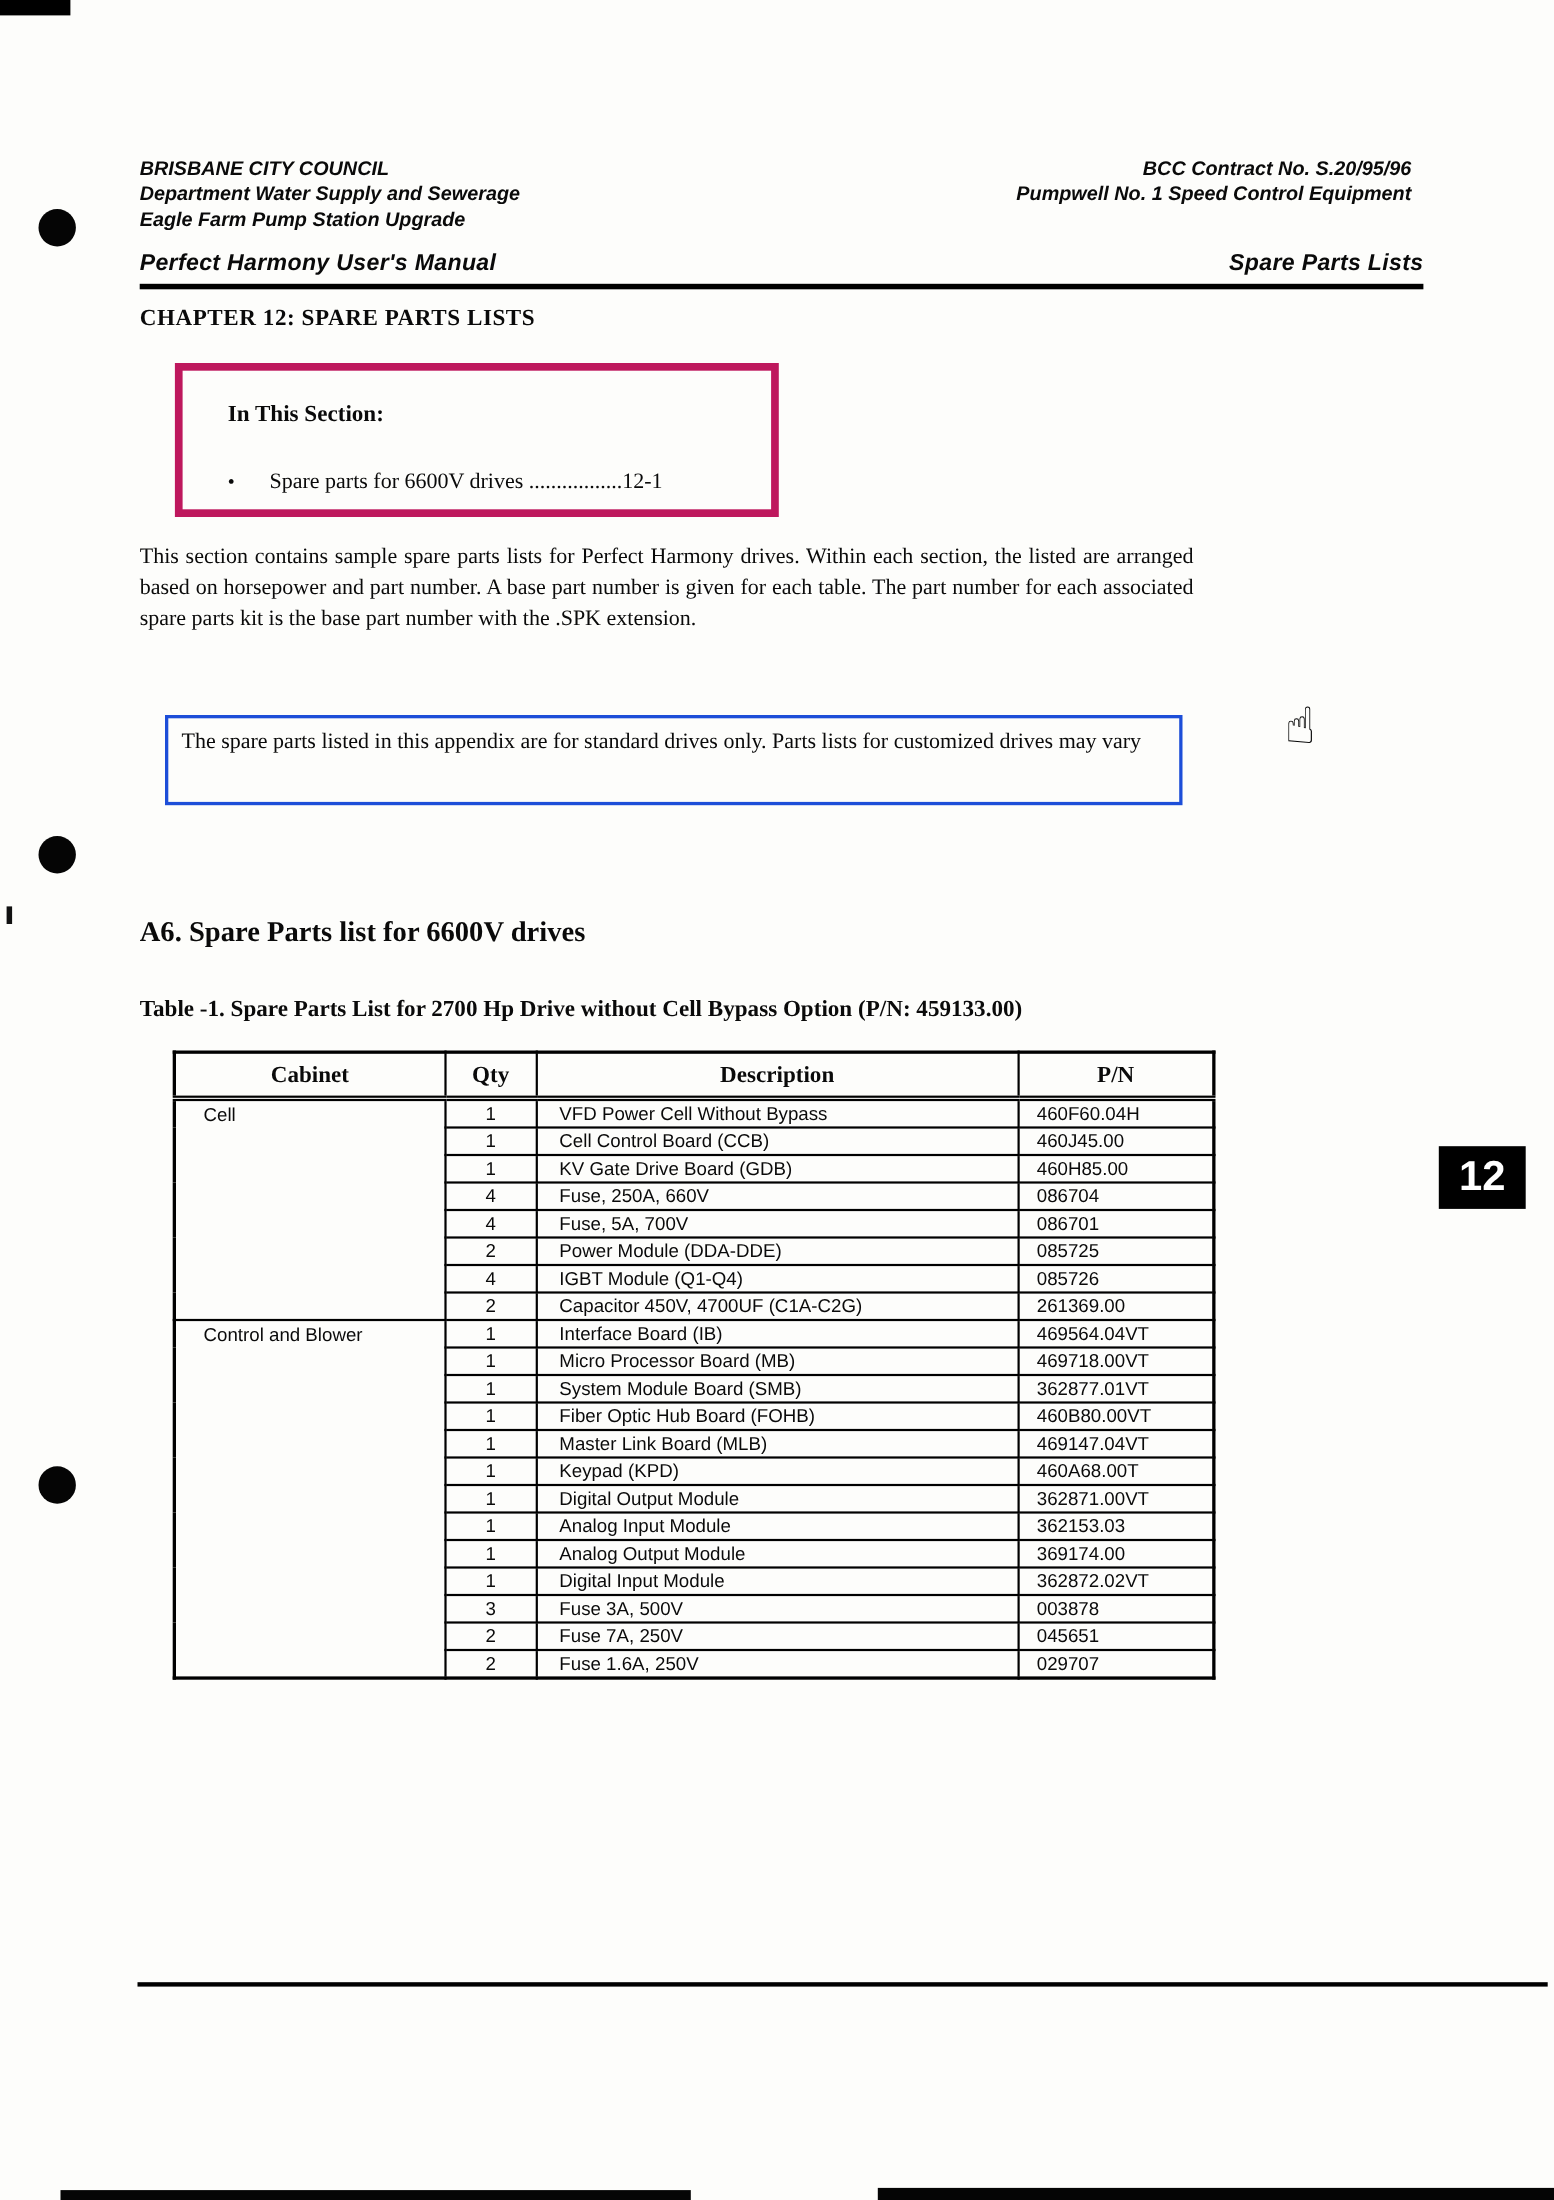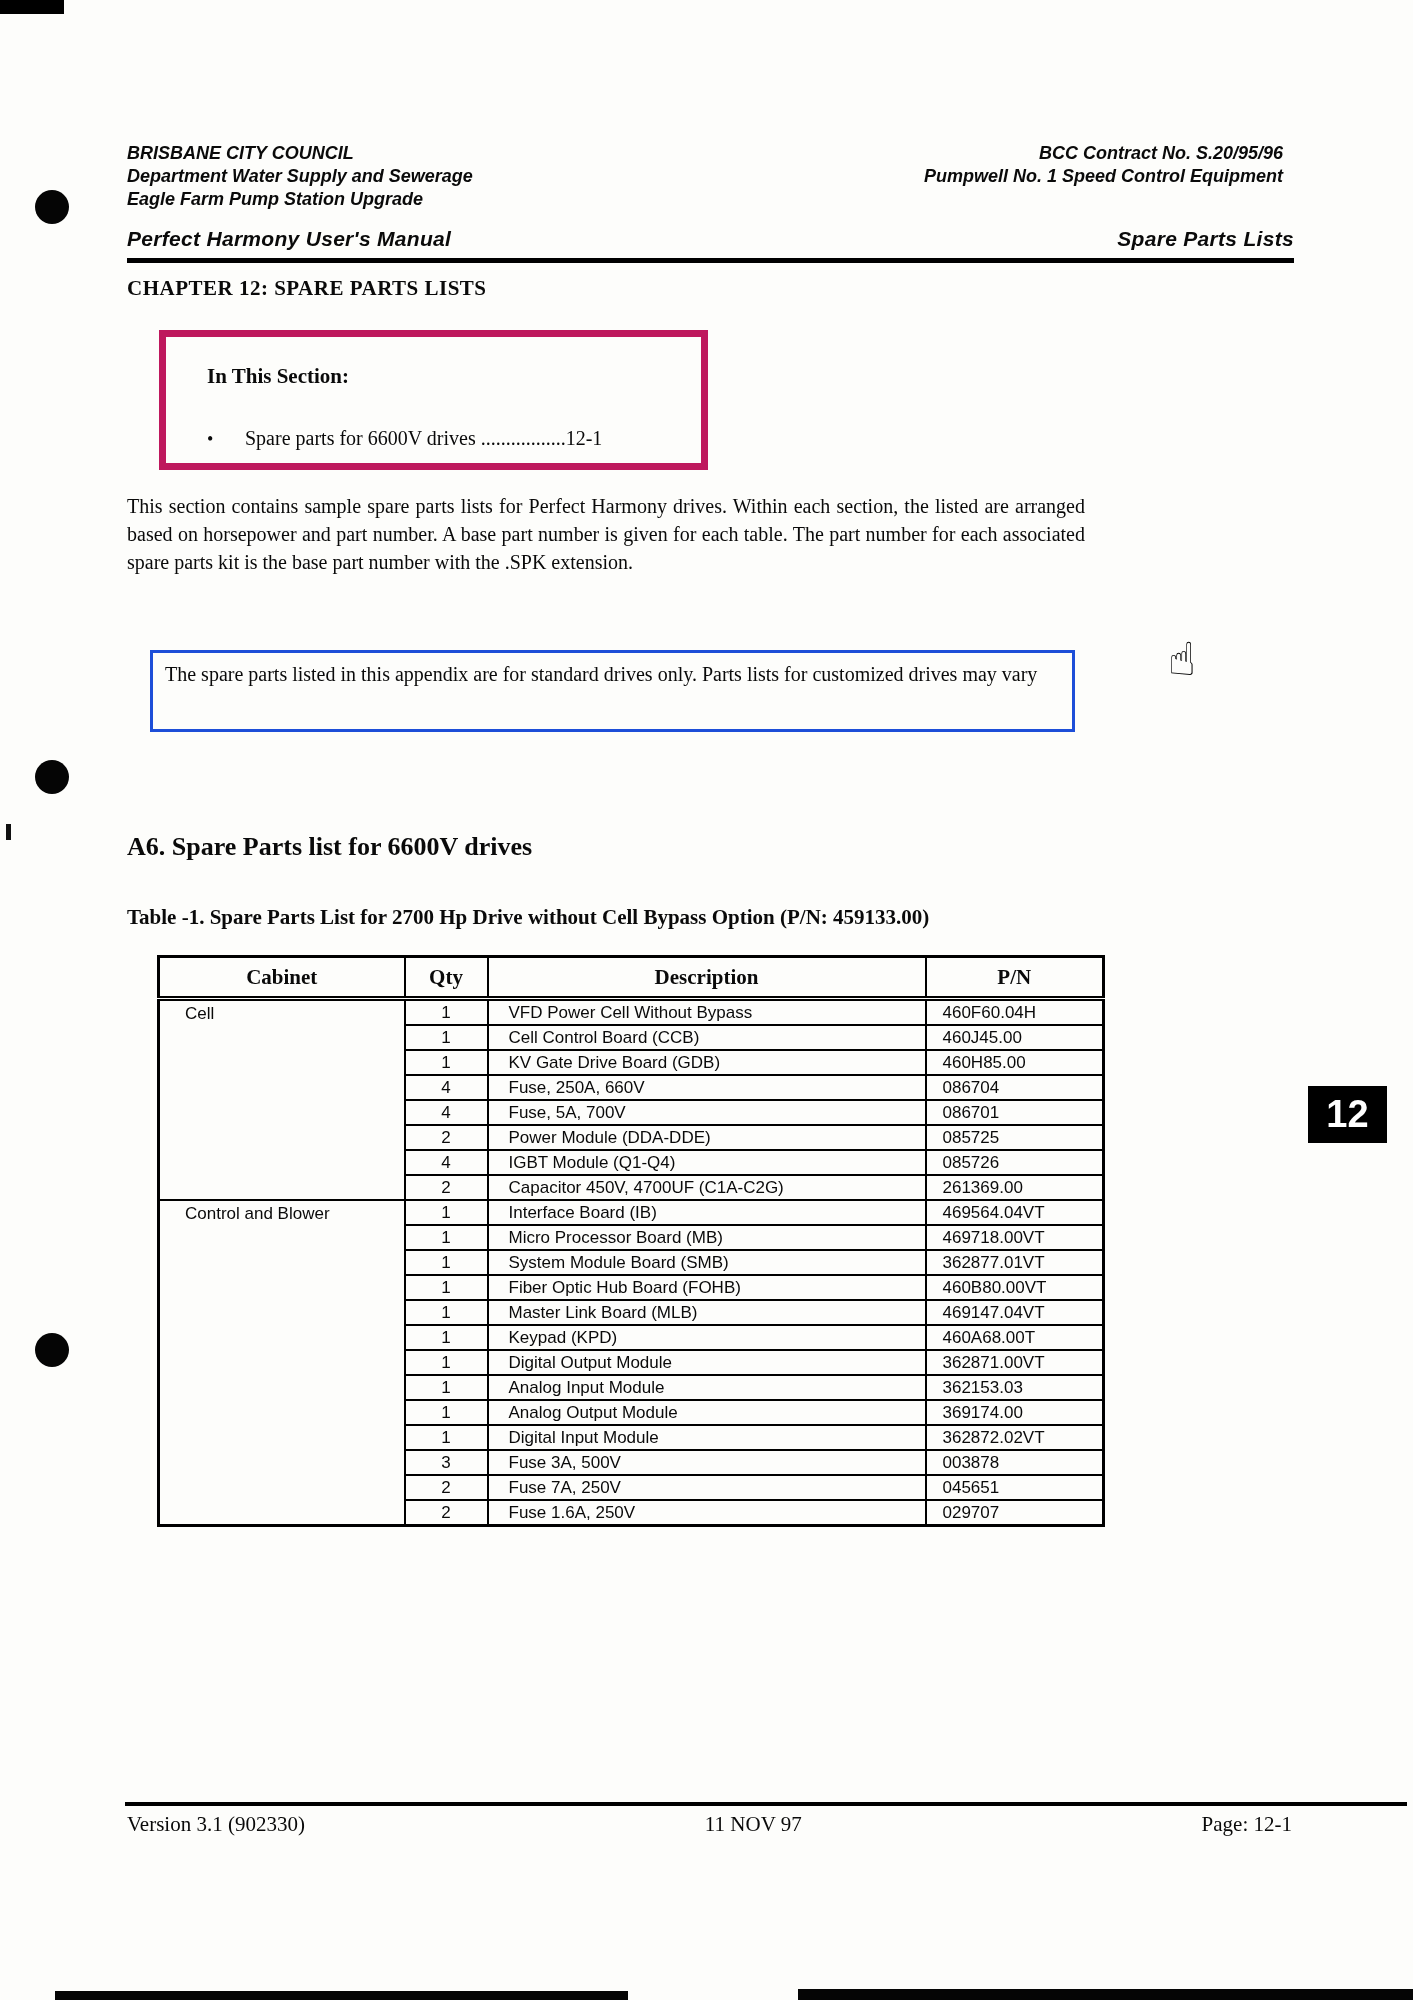--- a/index.html
+++ b/index.html
@@ -107,21 +107,21 @@
     height:23px;padding:0 0 0 8px;
     overflow:hidden;white-space:nowrap;
   }
   table.parts td.cab{vertical-align:top;padding-top:3px;padding-left:25px;}
   table.parts td.qty{text-align:center;padding:0;}
   table.parts td.desc{padding-left:20px;}
   table.parts td.pn{padding-left:16px;}
   col.c-cab{width:246px;}col.c-qty{width:83px;}col.c-desc{width:438px;}col.c-pn{width:178px;}
 
   .chapter-tab{
-    position:absolute;left:1308px;top:1086px;width:79px;height:57px;
+    position:absolute;left:1308px;top:1042px;width:79px;height:57px;
     background:#000;color:#fff;
     font-family:"Liberation Sans", sans-serif;font-weight:bold;font-size:38px;
     display:flex;align-items:center;justify-content:center;
   }
 
   .footer-rule{position:absolute;left:125px;top:1802px;width:1282px;height:4px;background:#000;}
   .footer{
     position:absolute;left:127px;top:1812px;width:1165px;
     display:flex;justify-content:space-between;
     font-size:21px;
@@ -296,22 +296,17 @@
           <td class="qty">2</td>
           <td class="desc">Fuse 1.6A, 250V</td>
           <td class="pn">029707</td>
         </tr>
       </tbody>
   </table>
 
   <div class="chapter-tab">12</div>
 
   <div class="footer-rule"></div>
-  <div class="footer">
-    <span>Version 3.1 (902330)</span>
-    <span>11 NOV 97</span>
-    <span>Page: 12-1</span>
-  </div>
 
   <div class="bottom-band band-left"></div>
   <div class="bottom-band band-right"></div>
 
 </div>
 
 </body></html>

